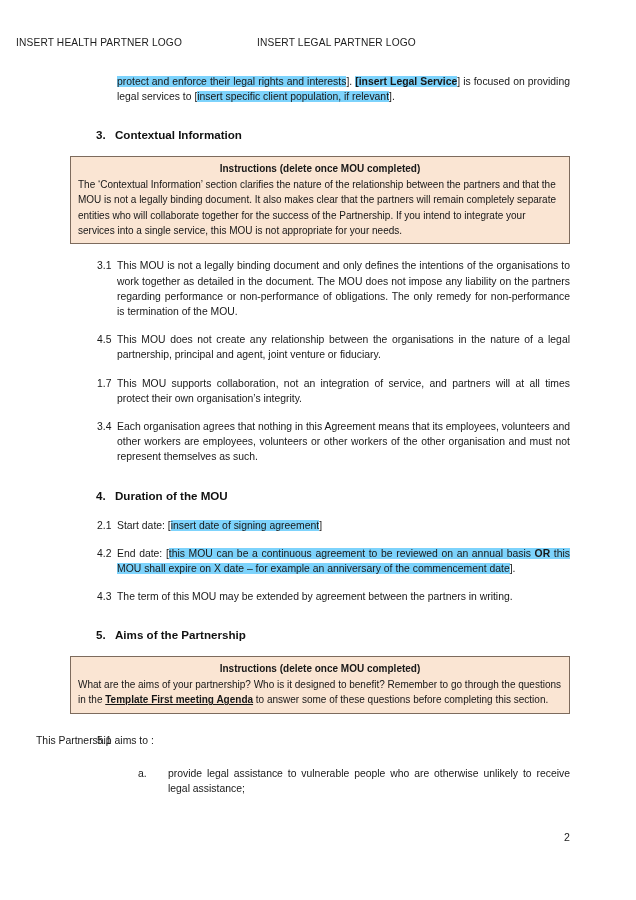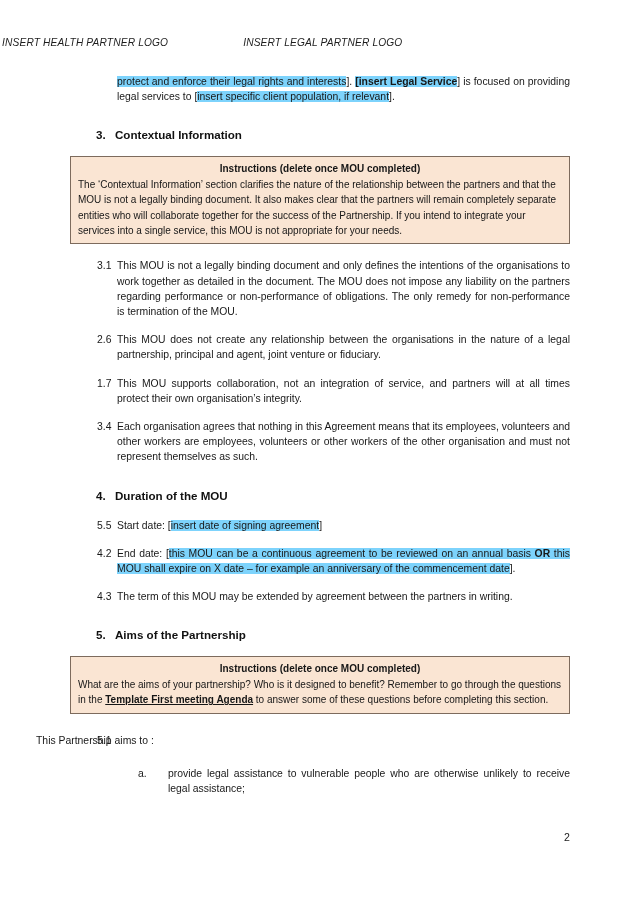--- a/index.html
+++ b/index.html
@@ -18,27 +18,26 @@
     position: relative;
     width: 636px;
     height: 900px;
     box-sizing: border-box;
   }
 
   
   .doc-header {
     position: absolute;
     top: 37px;
-    left: 2px;
+    left: 16px;
     width: 600px;
     font-size: 10.2px;
     letter-spacing: .15px;
     color: #1d1d1d;
     white-space: nowrap;
-    font-style: italic;
   }
   .doc-header .logo-left { display: inline-block; }
   .doc-header .logo-right { display: inline-block; margin-left: 72px; }
 
   
   .content {
     position: absolute;
     top: 74px;
     left: 0;
     width: 636px;
@@ -174,41 +173,41 @@
       <span class="instr-body">The ‘Contextual Information’ section clarifies the nature of the relationship between the partners and that the MOU is not a legally binding document. It also makes clear that the partners will remain completely separate entities who will collaborate together for the success of the Partnership.  If you intend to integrate your services into a single service, this MOU is not appropriate for your needs.</span>
     </div>
 
     <div class="gap-md"></div>
 
     <p class="clause">
       <span class="num">3.1</span><span>This MOU is not a legally binding document and only defines the intentions of the organisations to work together as detailed in the document. The MOU does not impose any liability on the partners regarding performance or non-performance of obligations. The only remedy for non-performance is termination of the MOU.</span>
     </p>
 
     <p class="clause">
-      <span class="num">2.6</span><span>This MOU does not create any relationship between the organisations in the nature of a legal partnership, principal and agent, joint venture or fiduciary.</span>
+      <span class="num">4.5</span><span>This MOU does not create any relationship between the organisations in the nature of a legal partnership, principal and agent, joint venture or fiduciary.</span>
     </p>
 
     <p class="clause">
       <span class="num">1.7</span><span>This MOU supports collaboration, not an integration of service, and partners will at all times protect their own organisation’s integrity.</span>
     </p>
 
     <p class="clause">
       <span class="num">3.4</span><span>Each organisation agrees that nothing in this Agreement means that its employees, volunteers and other workers are employees, volunteers or other workers of the other organisation and must not represent themselves as such.</span>
     </p>
 
     <div class="gap-sm"></div>
 
     <div class="heading">
       <span class="hnum">4.</span><span>Duration of the MOU</span>
     </div>
 
     <div class="gap-md"></div>
 
     <p class="clause left">
-      <span class="num">5.5</span><span>Start date:  [</span><span class="hl">insert date of signing agreement</span><span>]</span>
+      <span class="num">2.1</span><span>Start date:  [</span><span class="hl">insert date of signing agreement</span><span>]</span>
     </p>
 
     <p class="clause">
       <span class="num">4.2</span><span>End date: [</span><span class="hl">this MOU can be a continuous agreement to be reviewed on an annual basis </span><span class="hl b">OR</span><span class="hl"> this MOU shall expire on X date – for example an anniversary of the commencement date</span><span>].</span>
     </p>
 
     <p class="clause left">
       <span class="num">4.3</span><span>The term of this MOU may be extended by agreement between the partners in writing.</span>
     </p>
 

